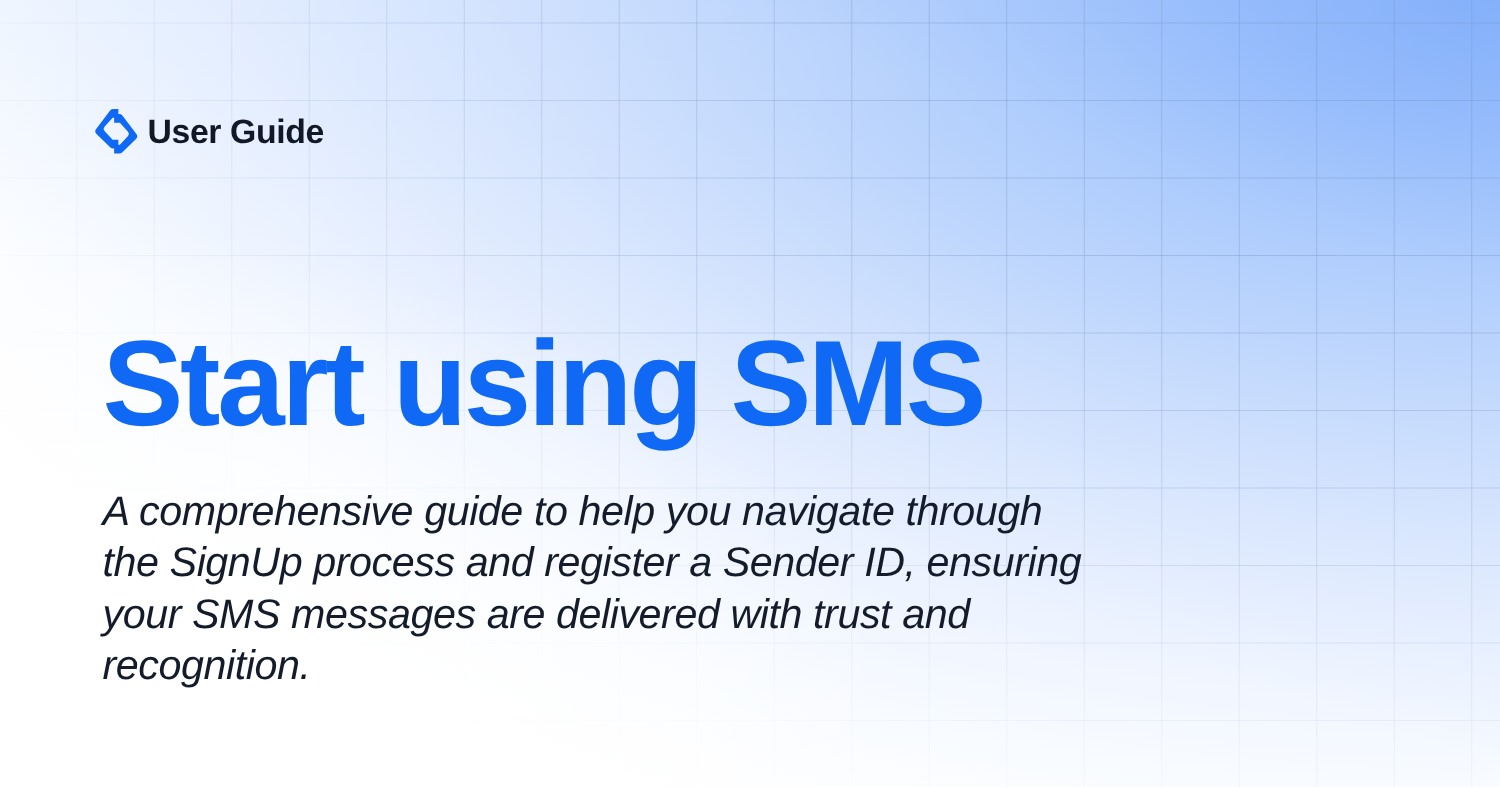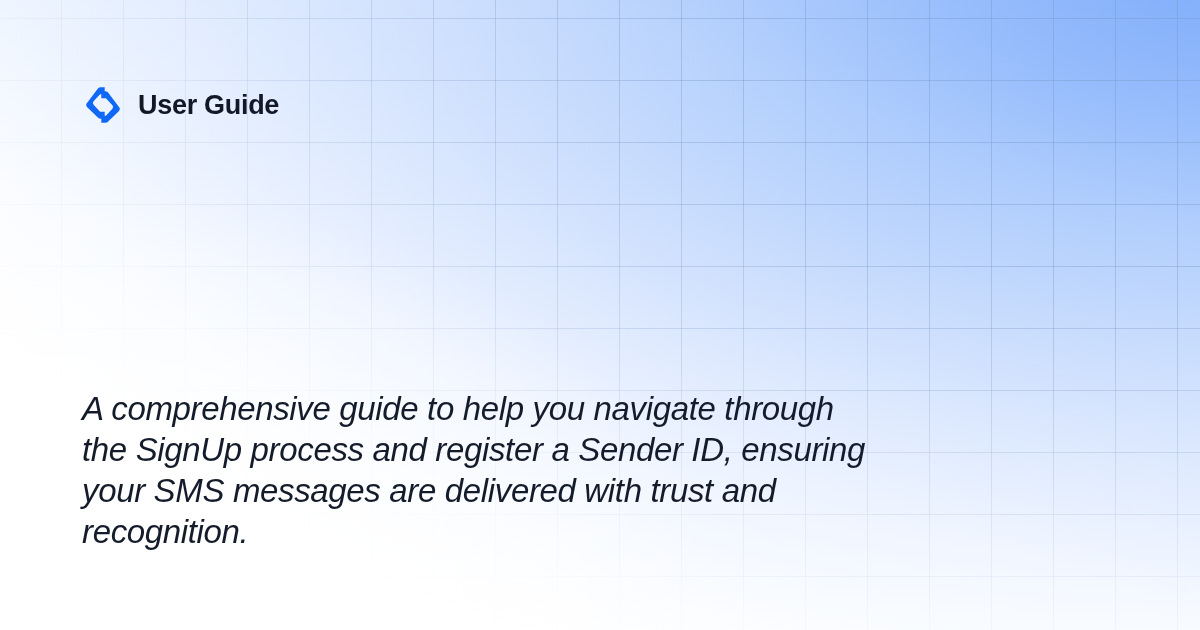--- a/index.html
+++ b/index.html
@@ -94,25 +94,25 @@
   
   .content {
     position: absolute;
     inset: 0;
     z-index: 3;
   }
 
   
   .brand {
     position: absolute;
-    left: 82px;
+    left: 72px;
     top: 82px;
     display: flex;
     align-items: center;
-    gap: 14px;
+    gap: 4px;
     height: 46px;
   }
 
   .brand-logo {
     width: 42px;
     height: 42px;
     display: block;
     flex: 0 0 auto;
   }
 
@@ -171,17 +171,18 @@
         <svg class="brand-logo" viewBox="0 0 42 42" xmlns="http://www.w3.org/2000/svg" aria-hidden="true">
 
           <path fill="#1069F5" d="M18.6 3.2 h4.1 v7.0 h-4.6 l-6.5 7.1 a2.6 2.6 0 0 0 0 3.4 l6.5 7.1 h4.6 v7.0 h-4.1 a3.4 3.4 0 0 1 -2.5 -1.1 L5.2 23.2 a3.2 3.2 0 0 1 0 -4.4 L16.1 4.3 a3.4 3.4 0 0 1 2.5 -1.1 Z"></path>
 
           <path fill="#1069F5" d="M23.4 38.8 h-4.1 v-7.0 h4.6 l6.5 -7.1 a2.6 2.6 0 0 0 0 -3.4 l-6.5 -7.1 h-4.6 v-7.0 h4.1 a3.4 3.4 0 0 1 2.5 1.1 l10.9 14.5 a3.2 3.2 0 0 1 0 4.4 L25.9 37.7 a3.4 3.4 0 0 1 -2.5 1.1 Z"></path>
         </svg>
       </span>
       <span class="brand-label">User Guide</span>
     </div>
 
+    <h1 class="headline">Start using SMS</h1>
 
     <p class="subcopy">A comprehensive guide to help you navigate through the SignUp process and register a Sender ID, ensuring your SMS messages are delivered with trust and recognition.</p>
 
   </div>
 </div>
 
 </body></html>

